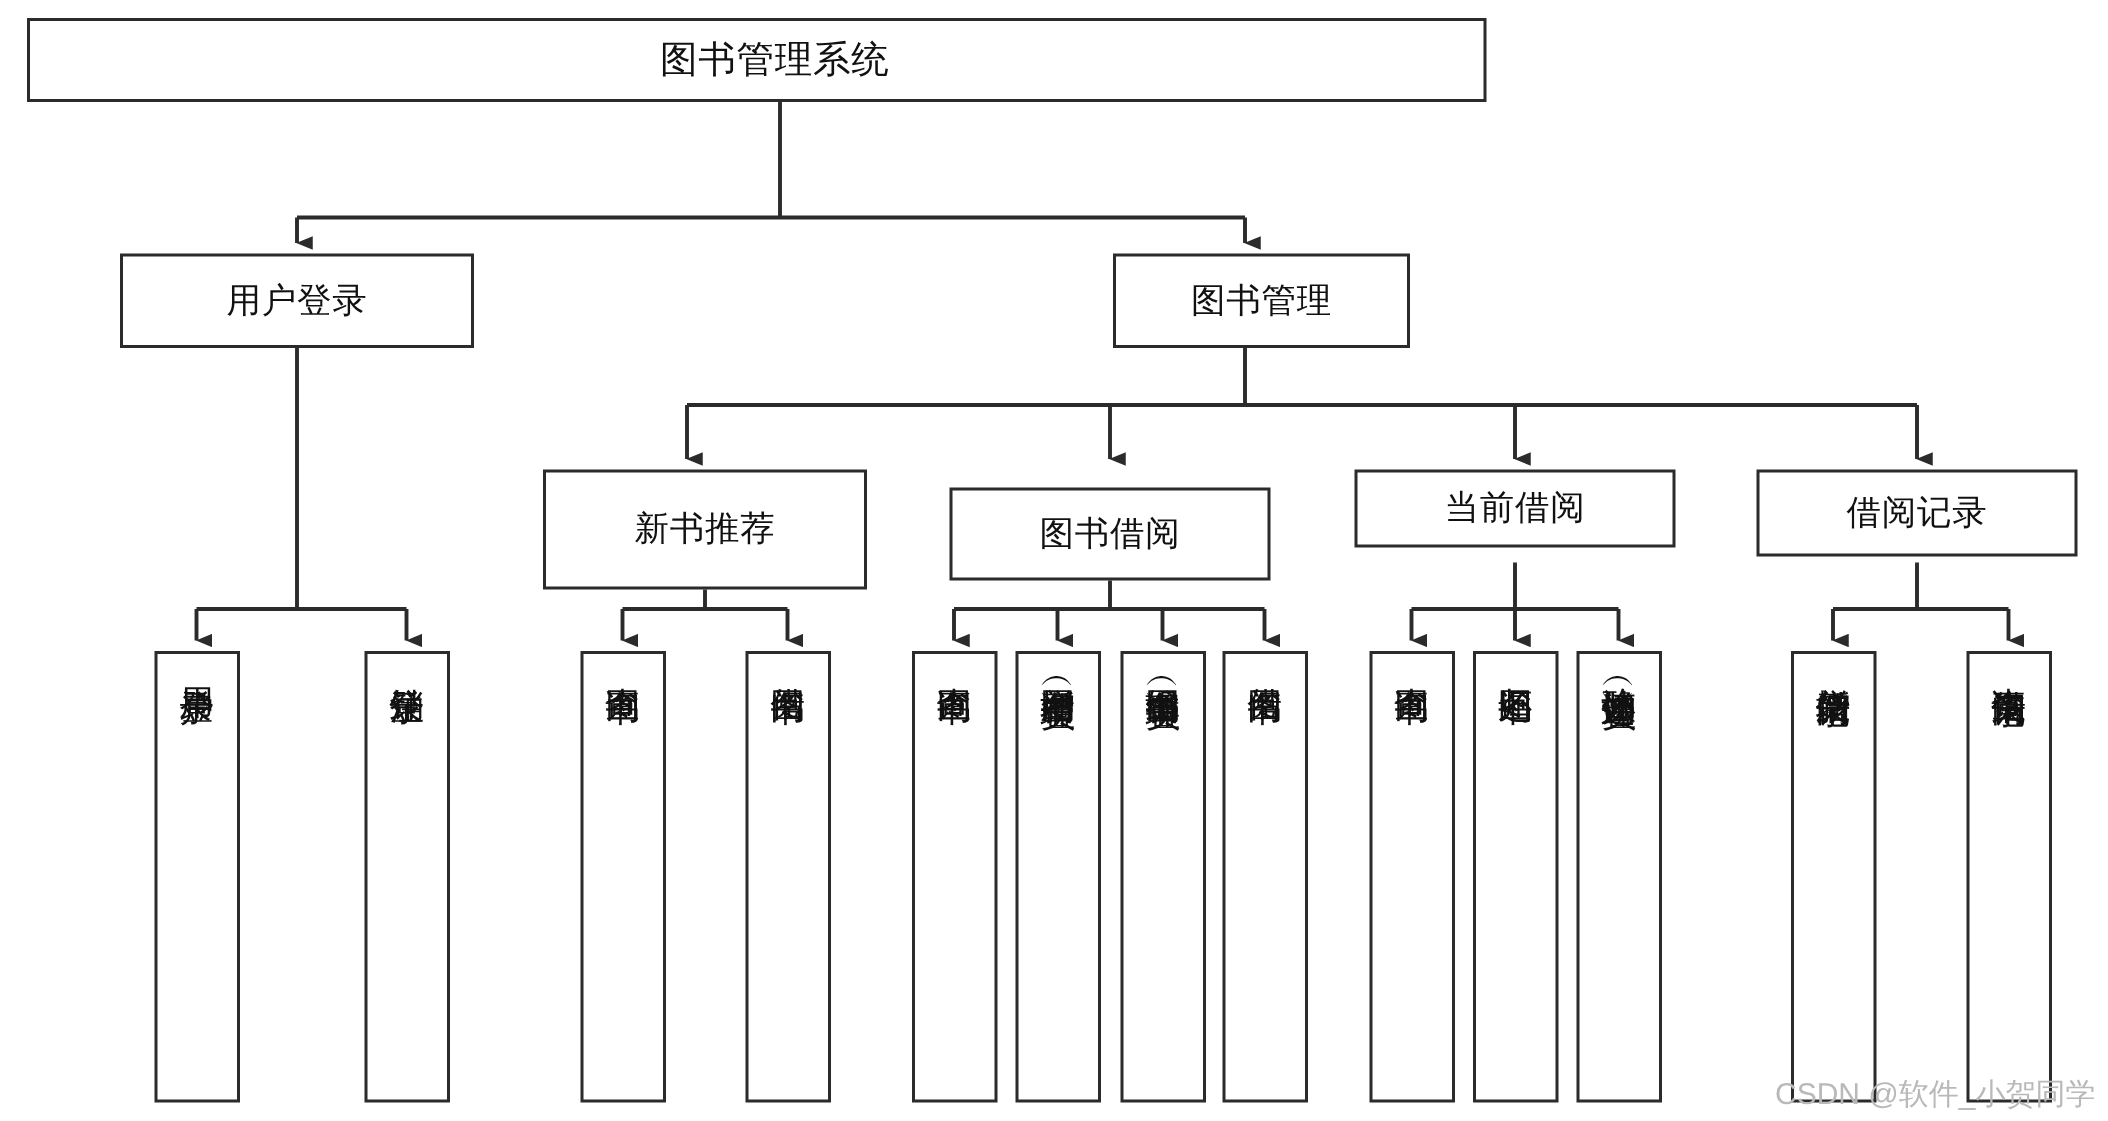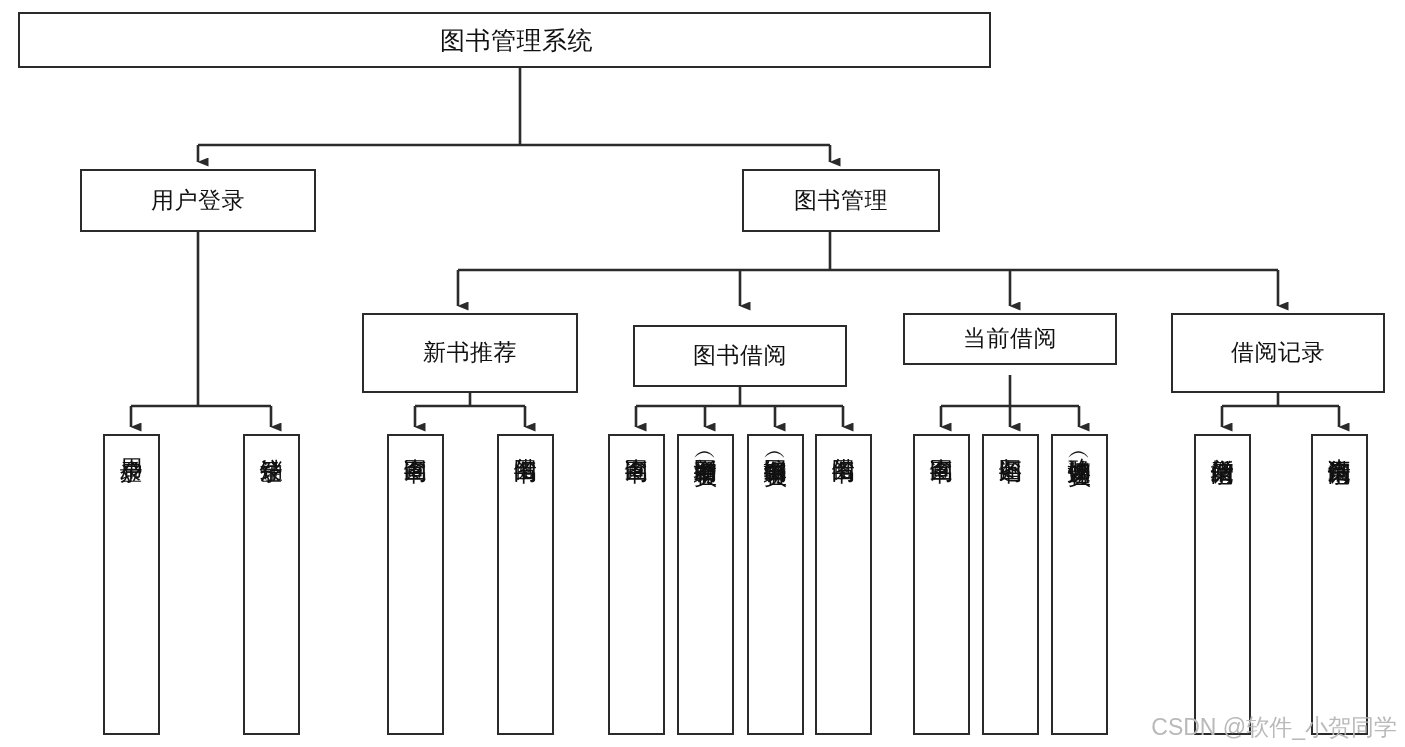--- a/index.html
+++ b/index.html
@@ -64,21 +64,21 @@
   .node.vert.tall .label {
     max-height: 292px;
   }
   .node.root .label {
     font-size: 25px;
   }
   .watermark {
     position: absolute;
     right: 8px;
     bottom: 4px;
-    font-size: 23px;
+    font-size: 20px;
     color: #b9b9b9;
     white-space: nowrap;
     user-select: none;
   }
 </style>
 </head>
 <body>
 
 <div id="canvas">
 
@@ -151,21 +151,21 @@
   </div>
 
   <div class="node horiz" style="left:633px; top:325px; width:214px; height:62px;">
     <span class="label">图书借阅</span>
   </div>
 
   <div class="node horiz" style="left:903px; top:313px; width:214px; height:52px;">
     <span class="label">当前借阅</span>
   </div>
 
-  <div class="node horiz" style="left:1171px; top:313px; width:214px; height:80px;">
+  <div class="node horiz" style="left:1171px; top:313px; width:214px; height:58px;">
     <span class="label">借阅记录</span>
   </div>
 
   <div class="node vert" style="left:103px; top:434px; width:57px; height:301px;">
     <span class="label">用户登录</span>
   </div>
 
   <div class="node vert" style="left:243px; top:434px; width:57px; height:301px;">
     <span class="label">注销登录</span>
   </div>

